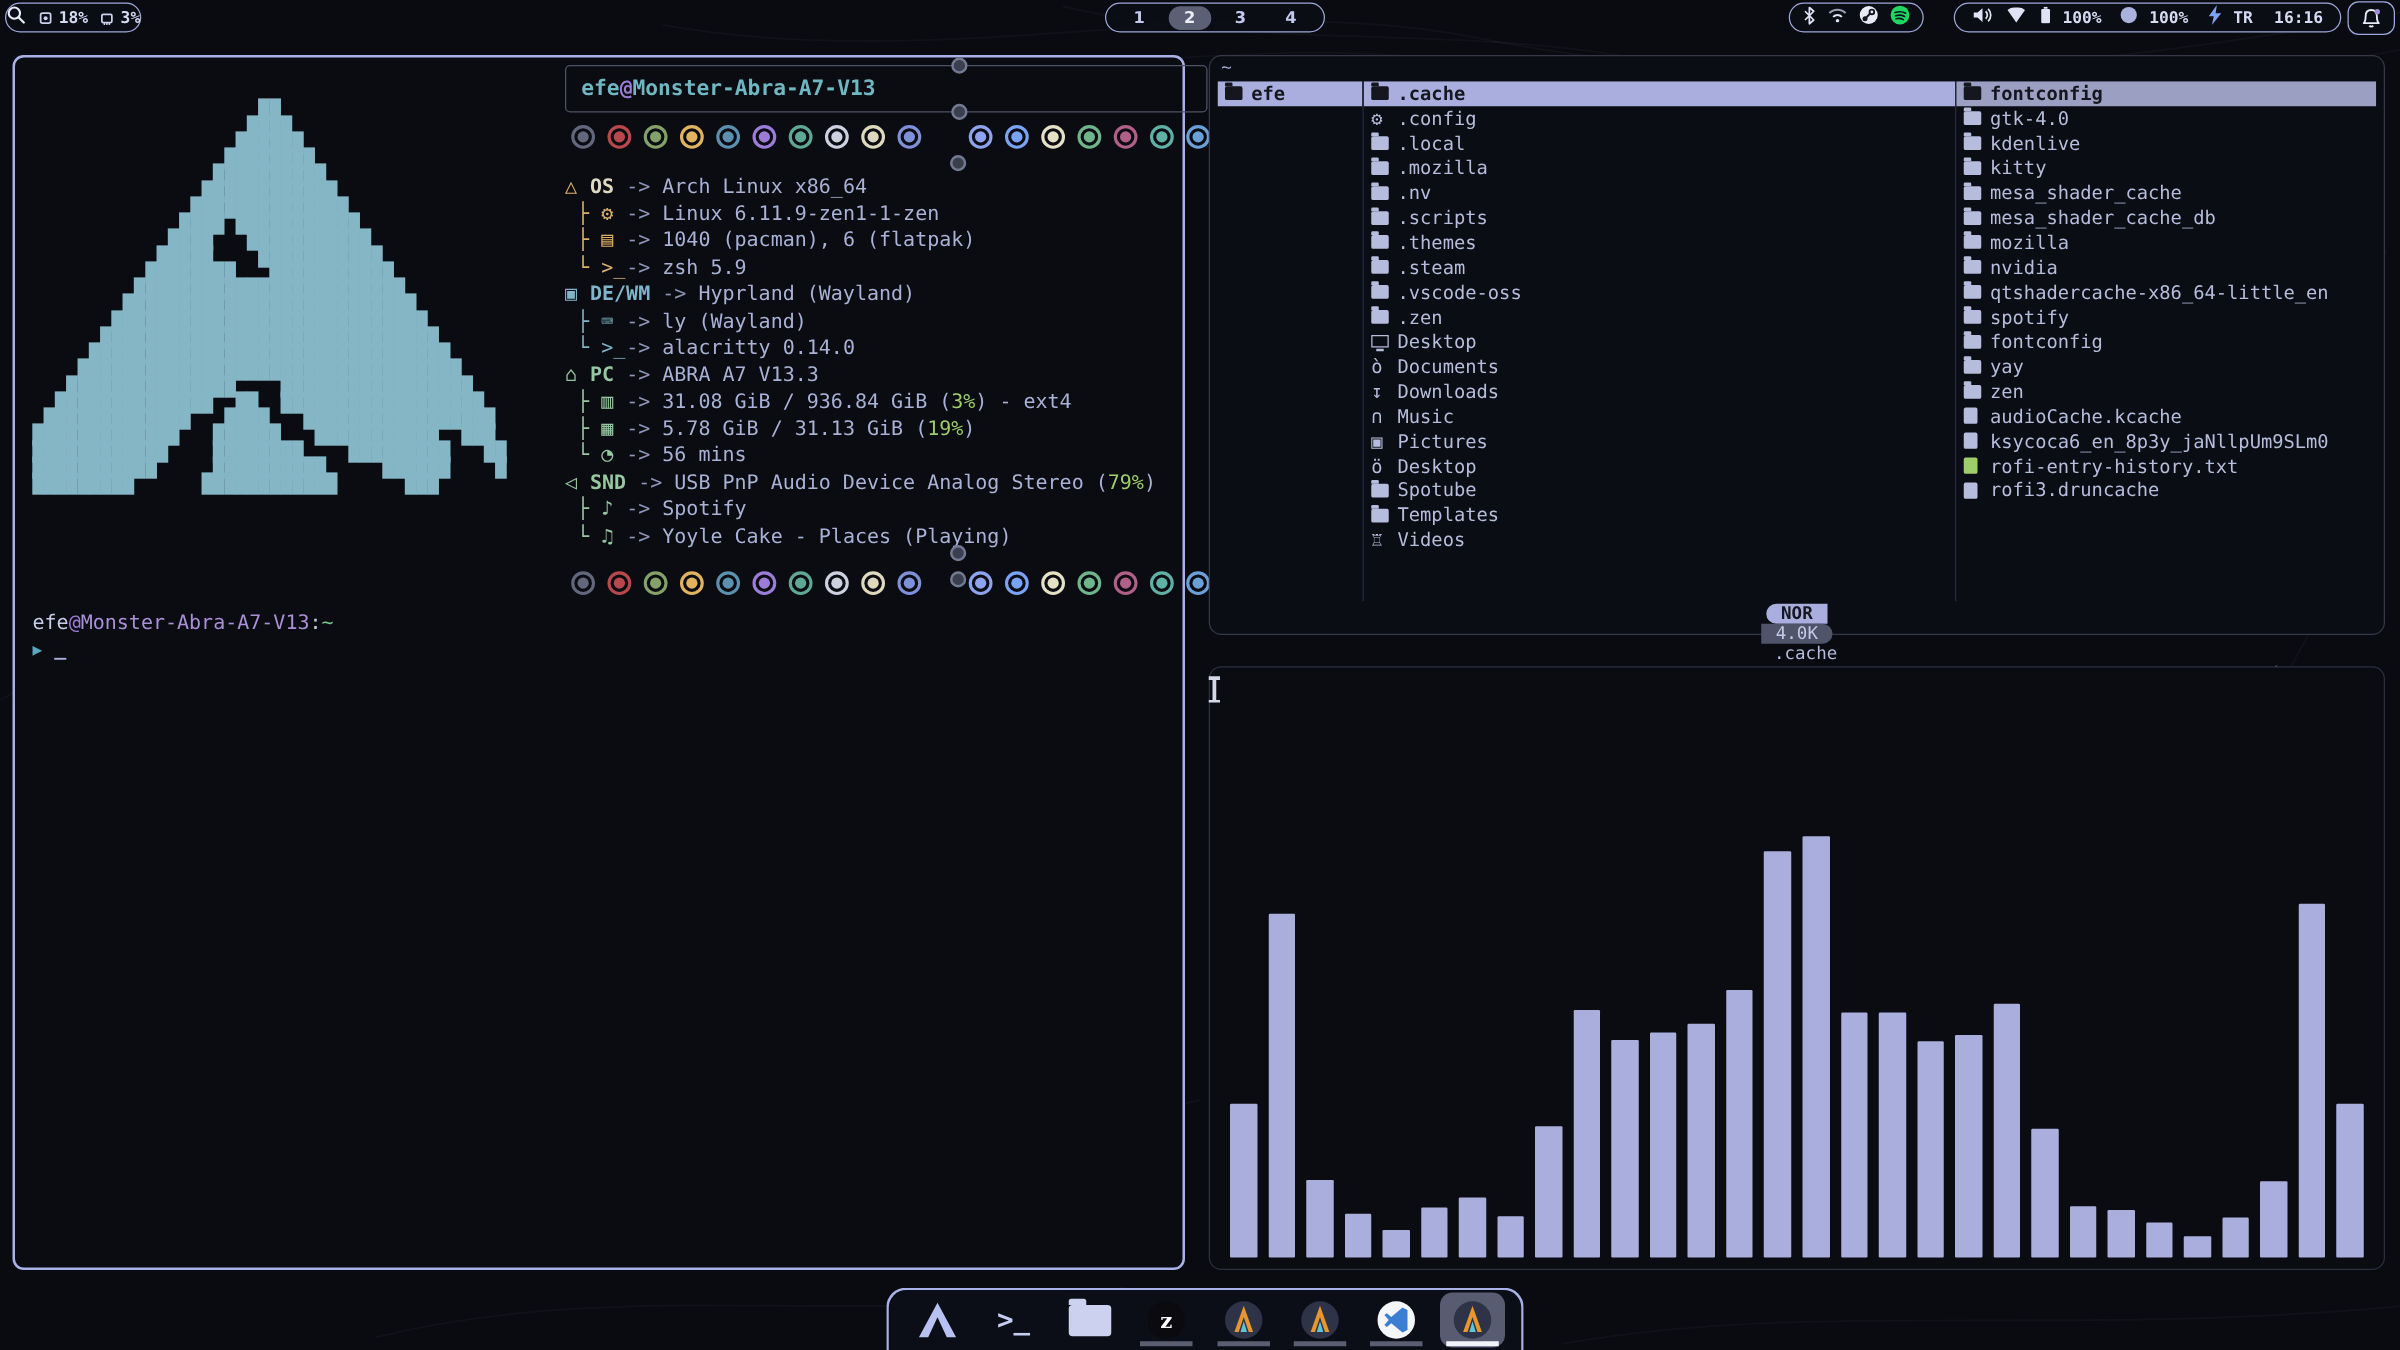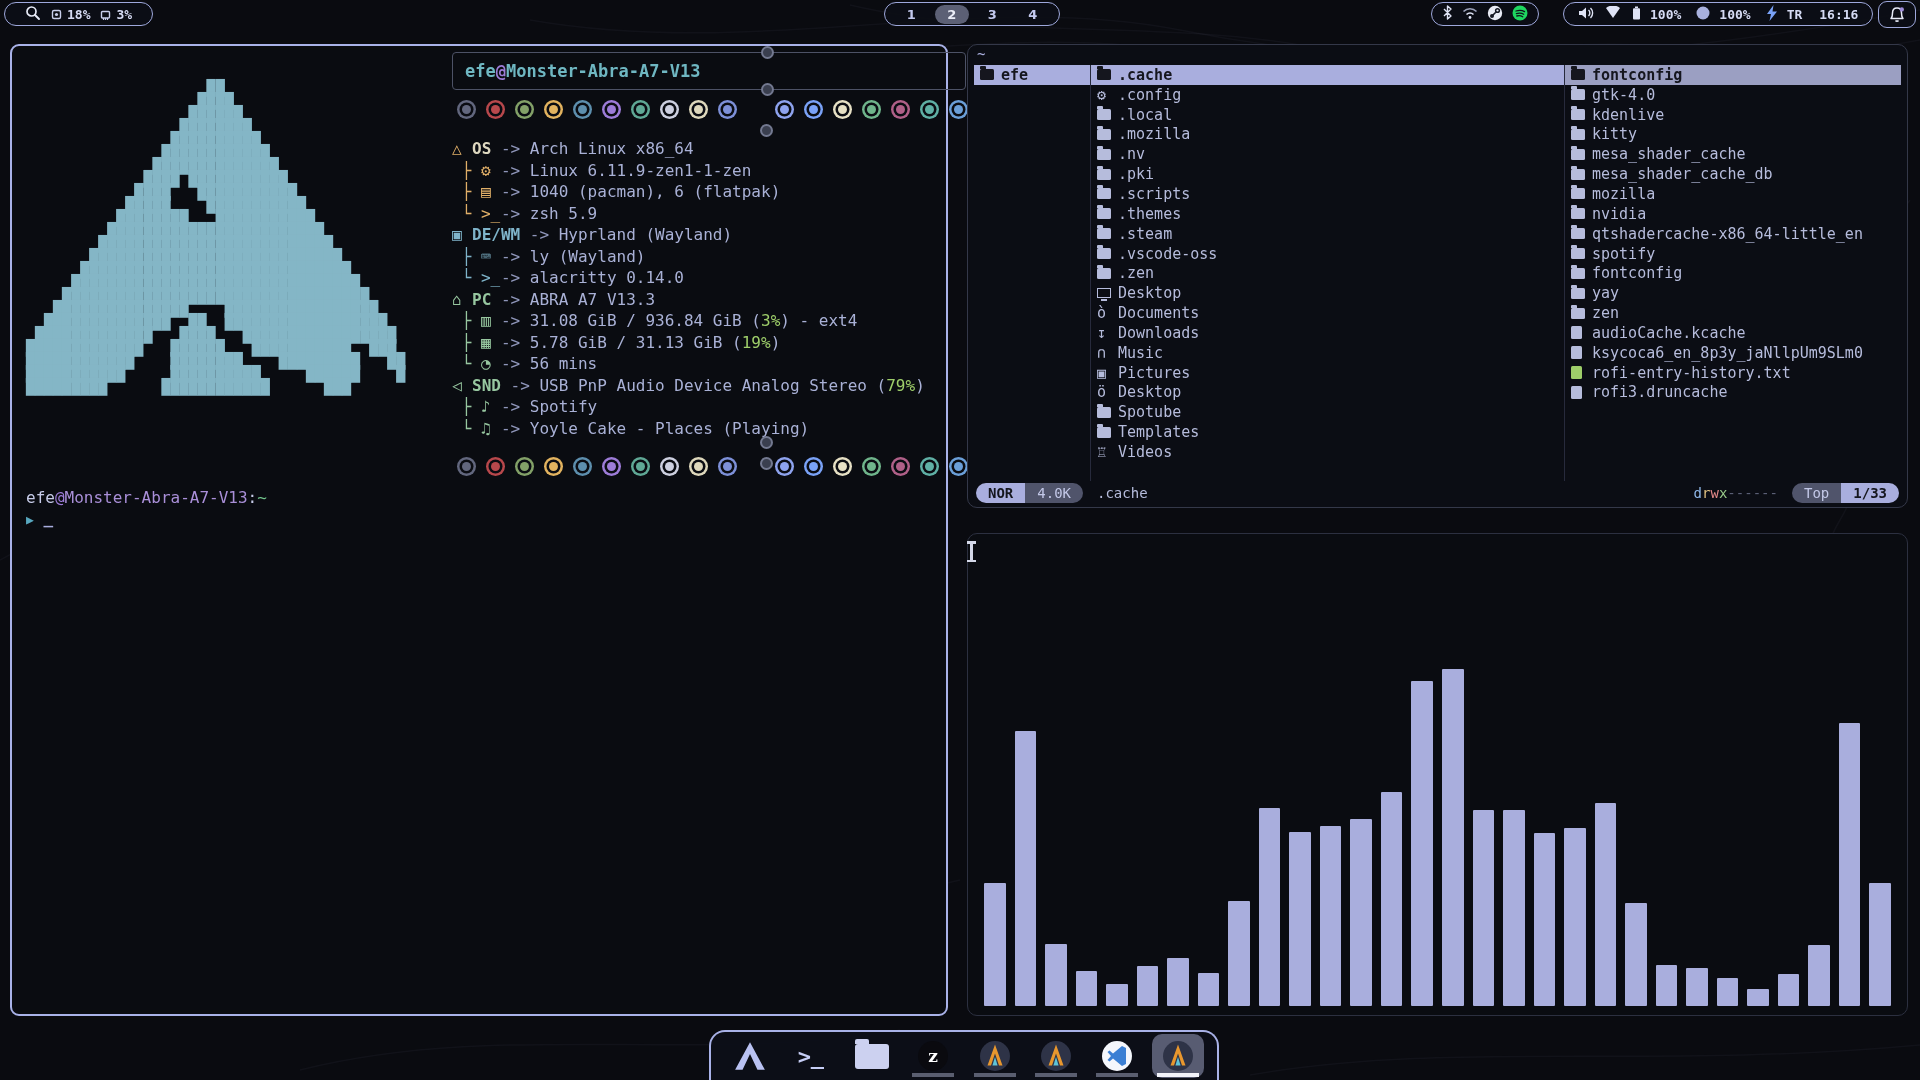--- a/index.html
+++ b/index.html
@@ -4,21 +4,21 @@
 <style>
   * { margin:0; padding:0; box-sizing:border-box; }
   html,body { width:1920px; height:1080px; overflow:hidden; background:#0a0b10;
               font-family:"DejaVu Sans Mono", monospace; }
   .bgart { position:absolute; inset:0; z-index:0; }
 
   
   .topbar { position:absolute; left:0; top:0; width:1920px; height:28px; z-index:5; }
   .pill { position:absolute; top:2px; height:24px; display:flex; align-items:center;
           border:1.5px solid #9ea8dc; border-radius:13px; background:rgba(12,14,22,.93);
-          padding:0 20px; gap:9px; color:#d6dbf4;
+          padding:0 0; gap:9px; color:#d6dbf4;
           font:bold 13px "DejaVu Sans Mono", monospace; }
   .pill .stat { display:flex; align-items:center; gap:4px; }
   .ws-pill { left:884px; width:176px; justify-content:space-around; padding:0 6px; gap:0; }
   .ws { width:34px; height:19px; display:flex; align-items:center; justify-content:center;
         border-radius:10px; color:#c3c9ee; font:bold 13px "DejaVu Sans", sans-serif; cursor:default; }
   .ws.active { background:#5c6075; color:#eceef8; }
   .bell-box { position:absolute; top:1px; left:1878px; width:38px; height:27px;
               border:1.5px solid #9ea8dc; border-radius:9px; background:rgba(12,14,22,.93);
               display:flex; align-items:center; justify-content:center; }
 
@@ -60,21 +60,21 @@
   .fm-row.sel  { background:#a9aede; color:#15161e; font-weight:bold; }
   .fm-row.psel { background:#9b9fc2; color:#15161e; font-weight:bold; }
   .fm-ic { width:21px; flex:none; display:inline-flex; align-items:center; }
   .fic { width:14px; height:11px; background:currentColor; border-radius:1.5px; position:relative; display:inline-block; }
   .fic::before { content:""; position:absolute; top:-3px; left:0; width:6px; height:3px;
                  background:currentColor; border-radius:1px 1px 0 0; }
   .flc { width:11px; height:13px; background:currentColor; border-radius:1.5px; display:inline-block; }
   .mic { width:14px; height:10px; border:1.5px solid currentColor; display:inline-block; position:relative; }
   .mic::after { content:""; position:absolute; left:3px; right:3px; bottom:-3.5px; height:2px; background:currentColor; }
   .fm-status { position:absolute; left:8px; right:8px; bottom:4px; height:20px;
-               display:flex; align-items:center; font:14px "DejaVu Sans Mono", monospace; }
+               display:flex; align-items:center; font:14px "DejaVu Sans Mono", monospace;flex-direction:column; }
   .spill { height:20px; display:flex; align-items:center; padding:0 12px; }
   .spill.mode { background:#a9aede; color:#15161e; font-weight:bold; border-radius:10px 0 0 10px; }
   .spill.size { background:#50546b; color:#c3c8e8; border-radius:0 10px 10px 0; }
   .spill.pos  { background:#50546b; color:#c3c8e8; border-radius:10px 0 0 10px; }
   .spill.cnt  { background:#a9aede; color:#15161e; font-weight:bold; border-radius:0 10px 10px 0; }
   .perm-d { color:#8fb7e8; } .perm-r { color:#e0c080; } .perm-w { color:#e08888; }
   .perm-x { color:#98c988; } .perm-dash { color:#5a5f75; }
 
   
   .bars { position:absolute; left:16px; right:16px; bottom:9px; height:350px;
@@ -353,26 +353,20 @@
           <span class="fm-ic">
             <span class="fic"></span>
           </span>
           <span>.mozilla</span>
         </div>
         <div class="fm-row">
           <span class="fm-ic">
             <span class="fic"></span>
           </span>
           <span>.nv</span>
-        </div>
-        <div class="fm-row">
-          <span class="fm-ic">
-            <span class="fic"></span>
-          </span>
-          <span>.pki</span>
         </div>
         <div class="fm-row">
           <span class="fm-ic">
             <span class="fic"></span>
           </span>
           <span>.scripts</span>
         </div>
         <div class="fm-row">
           <span class="fm-ic">
             <span class="fic"></span>

